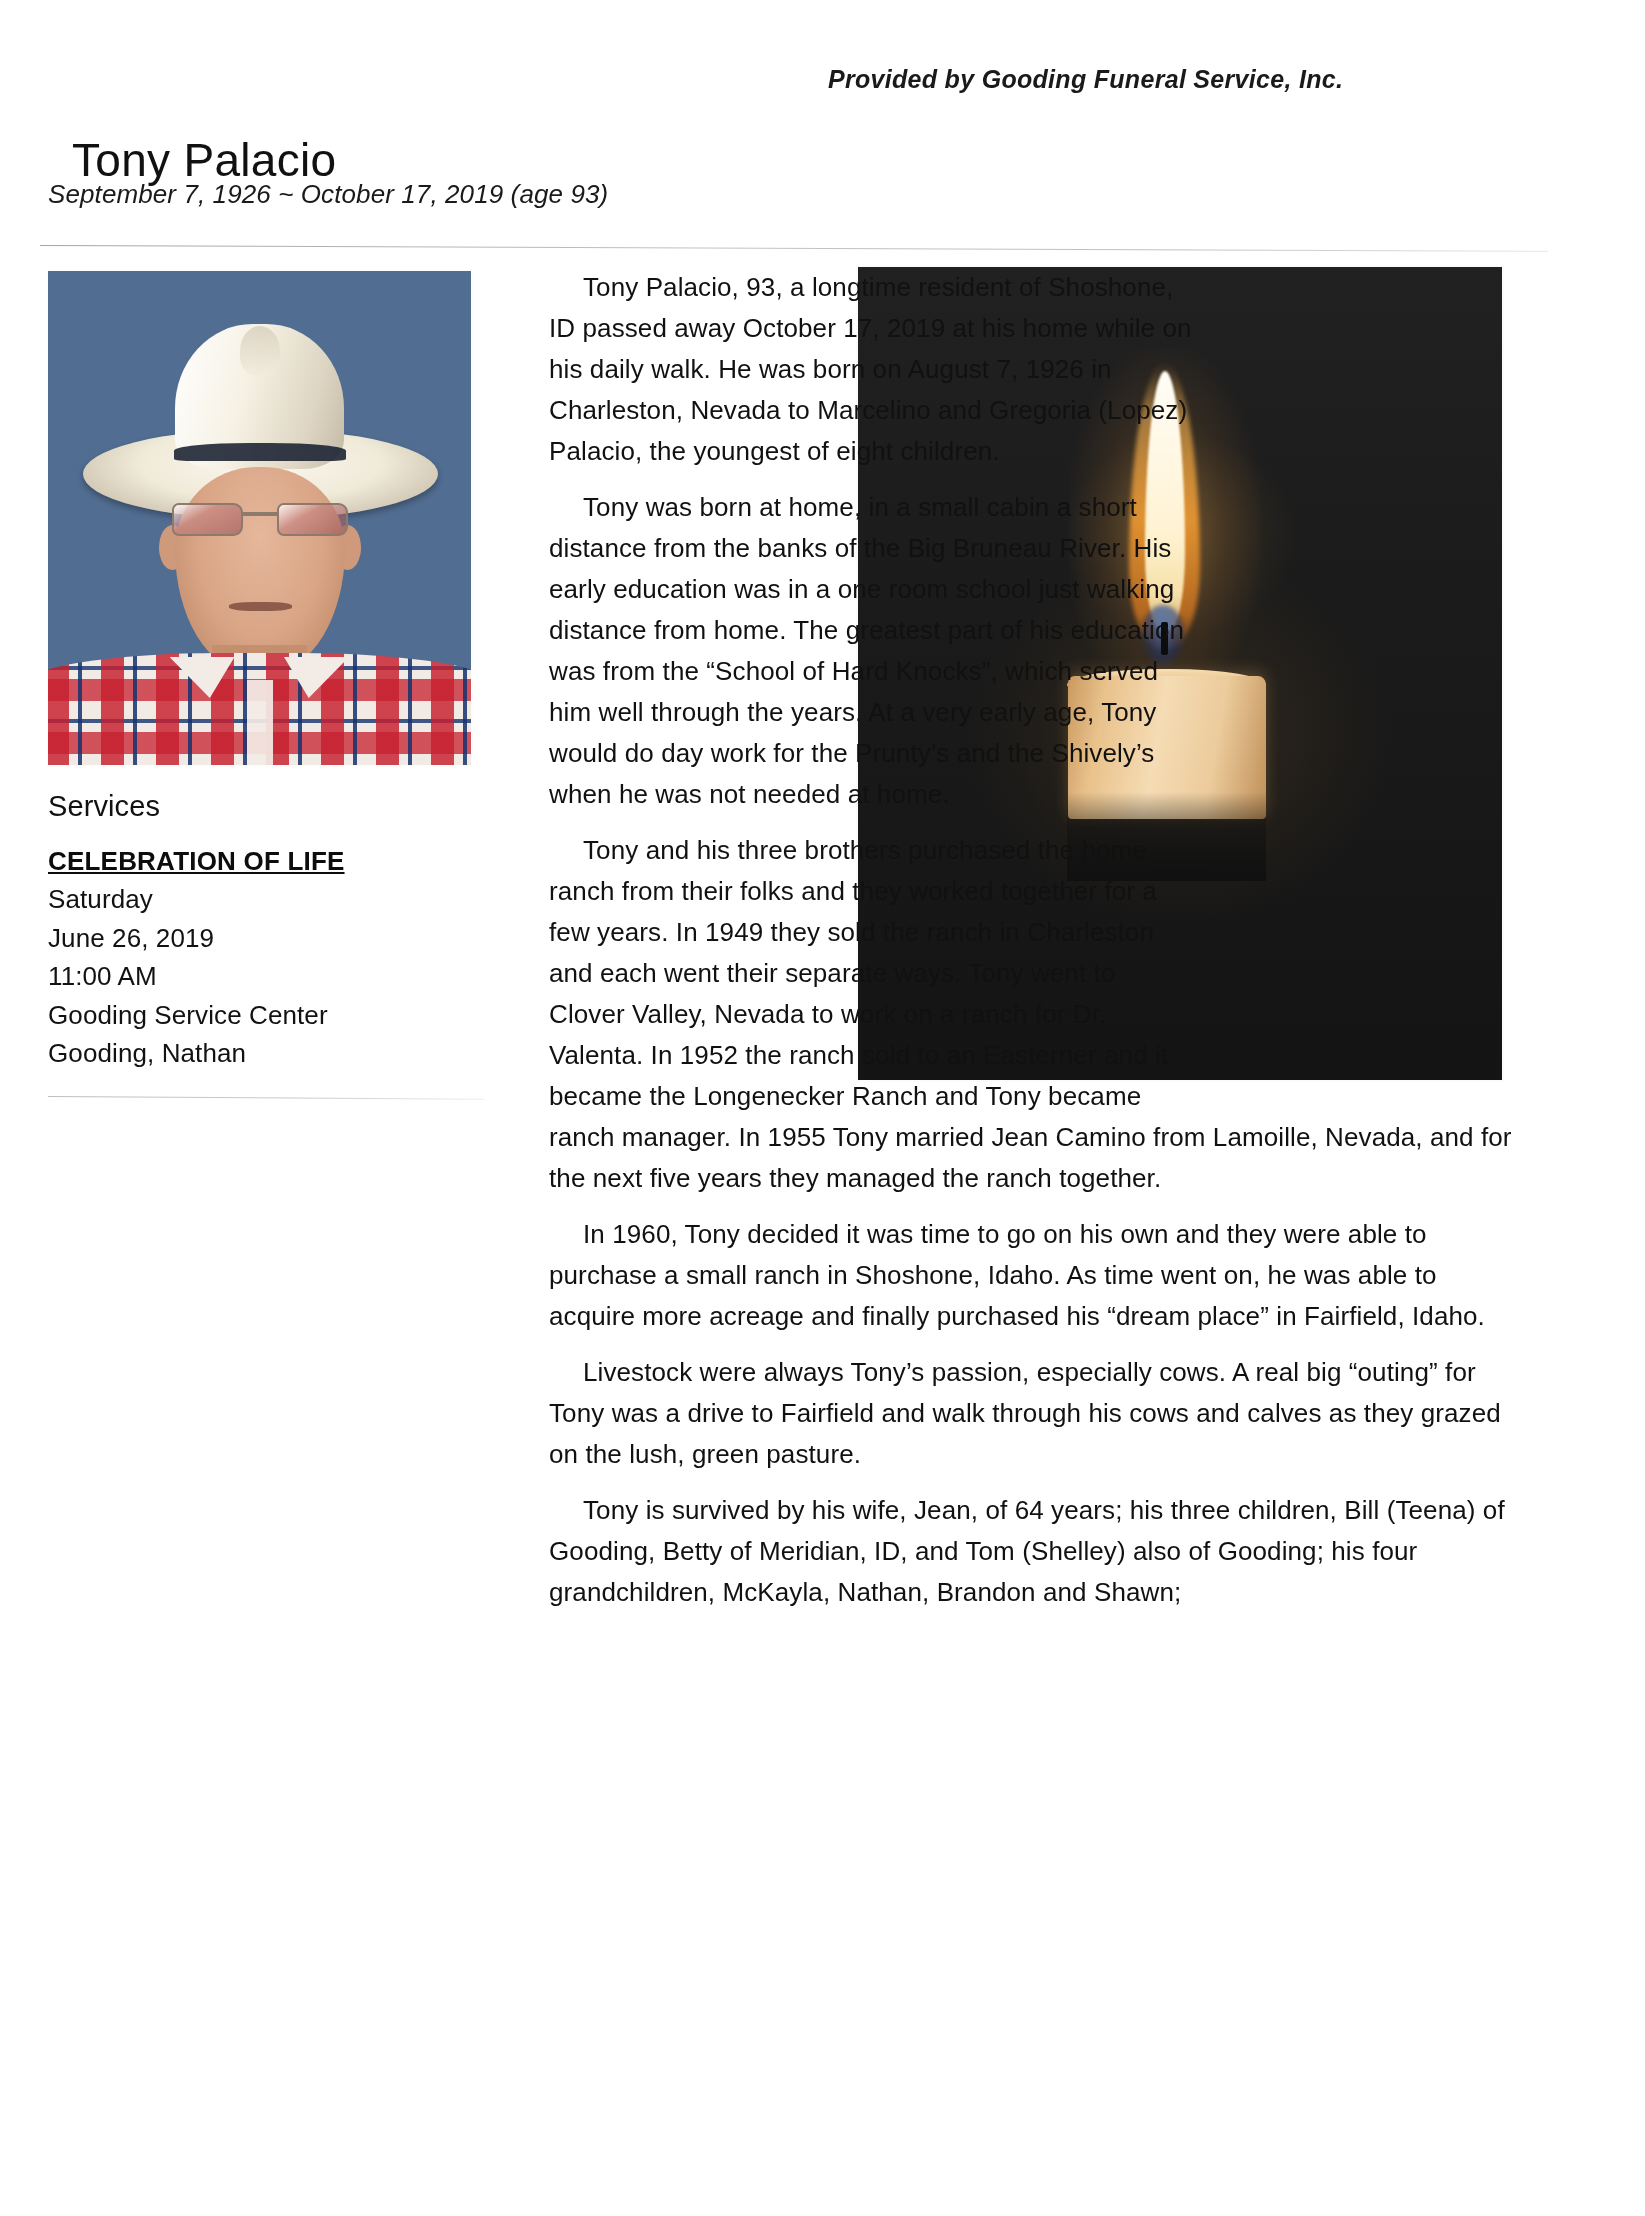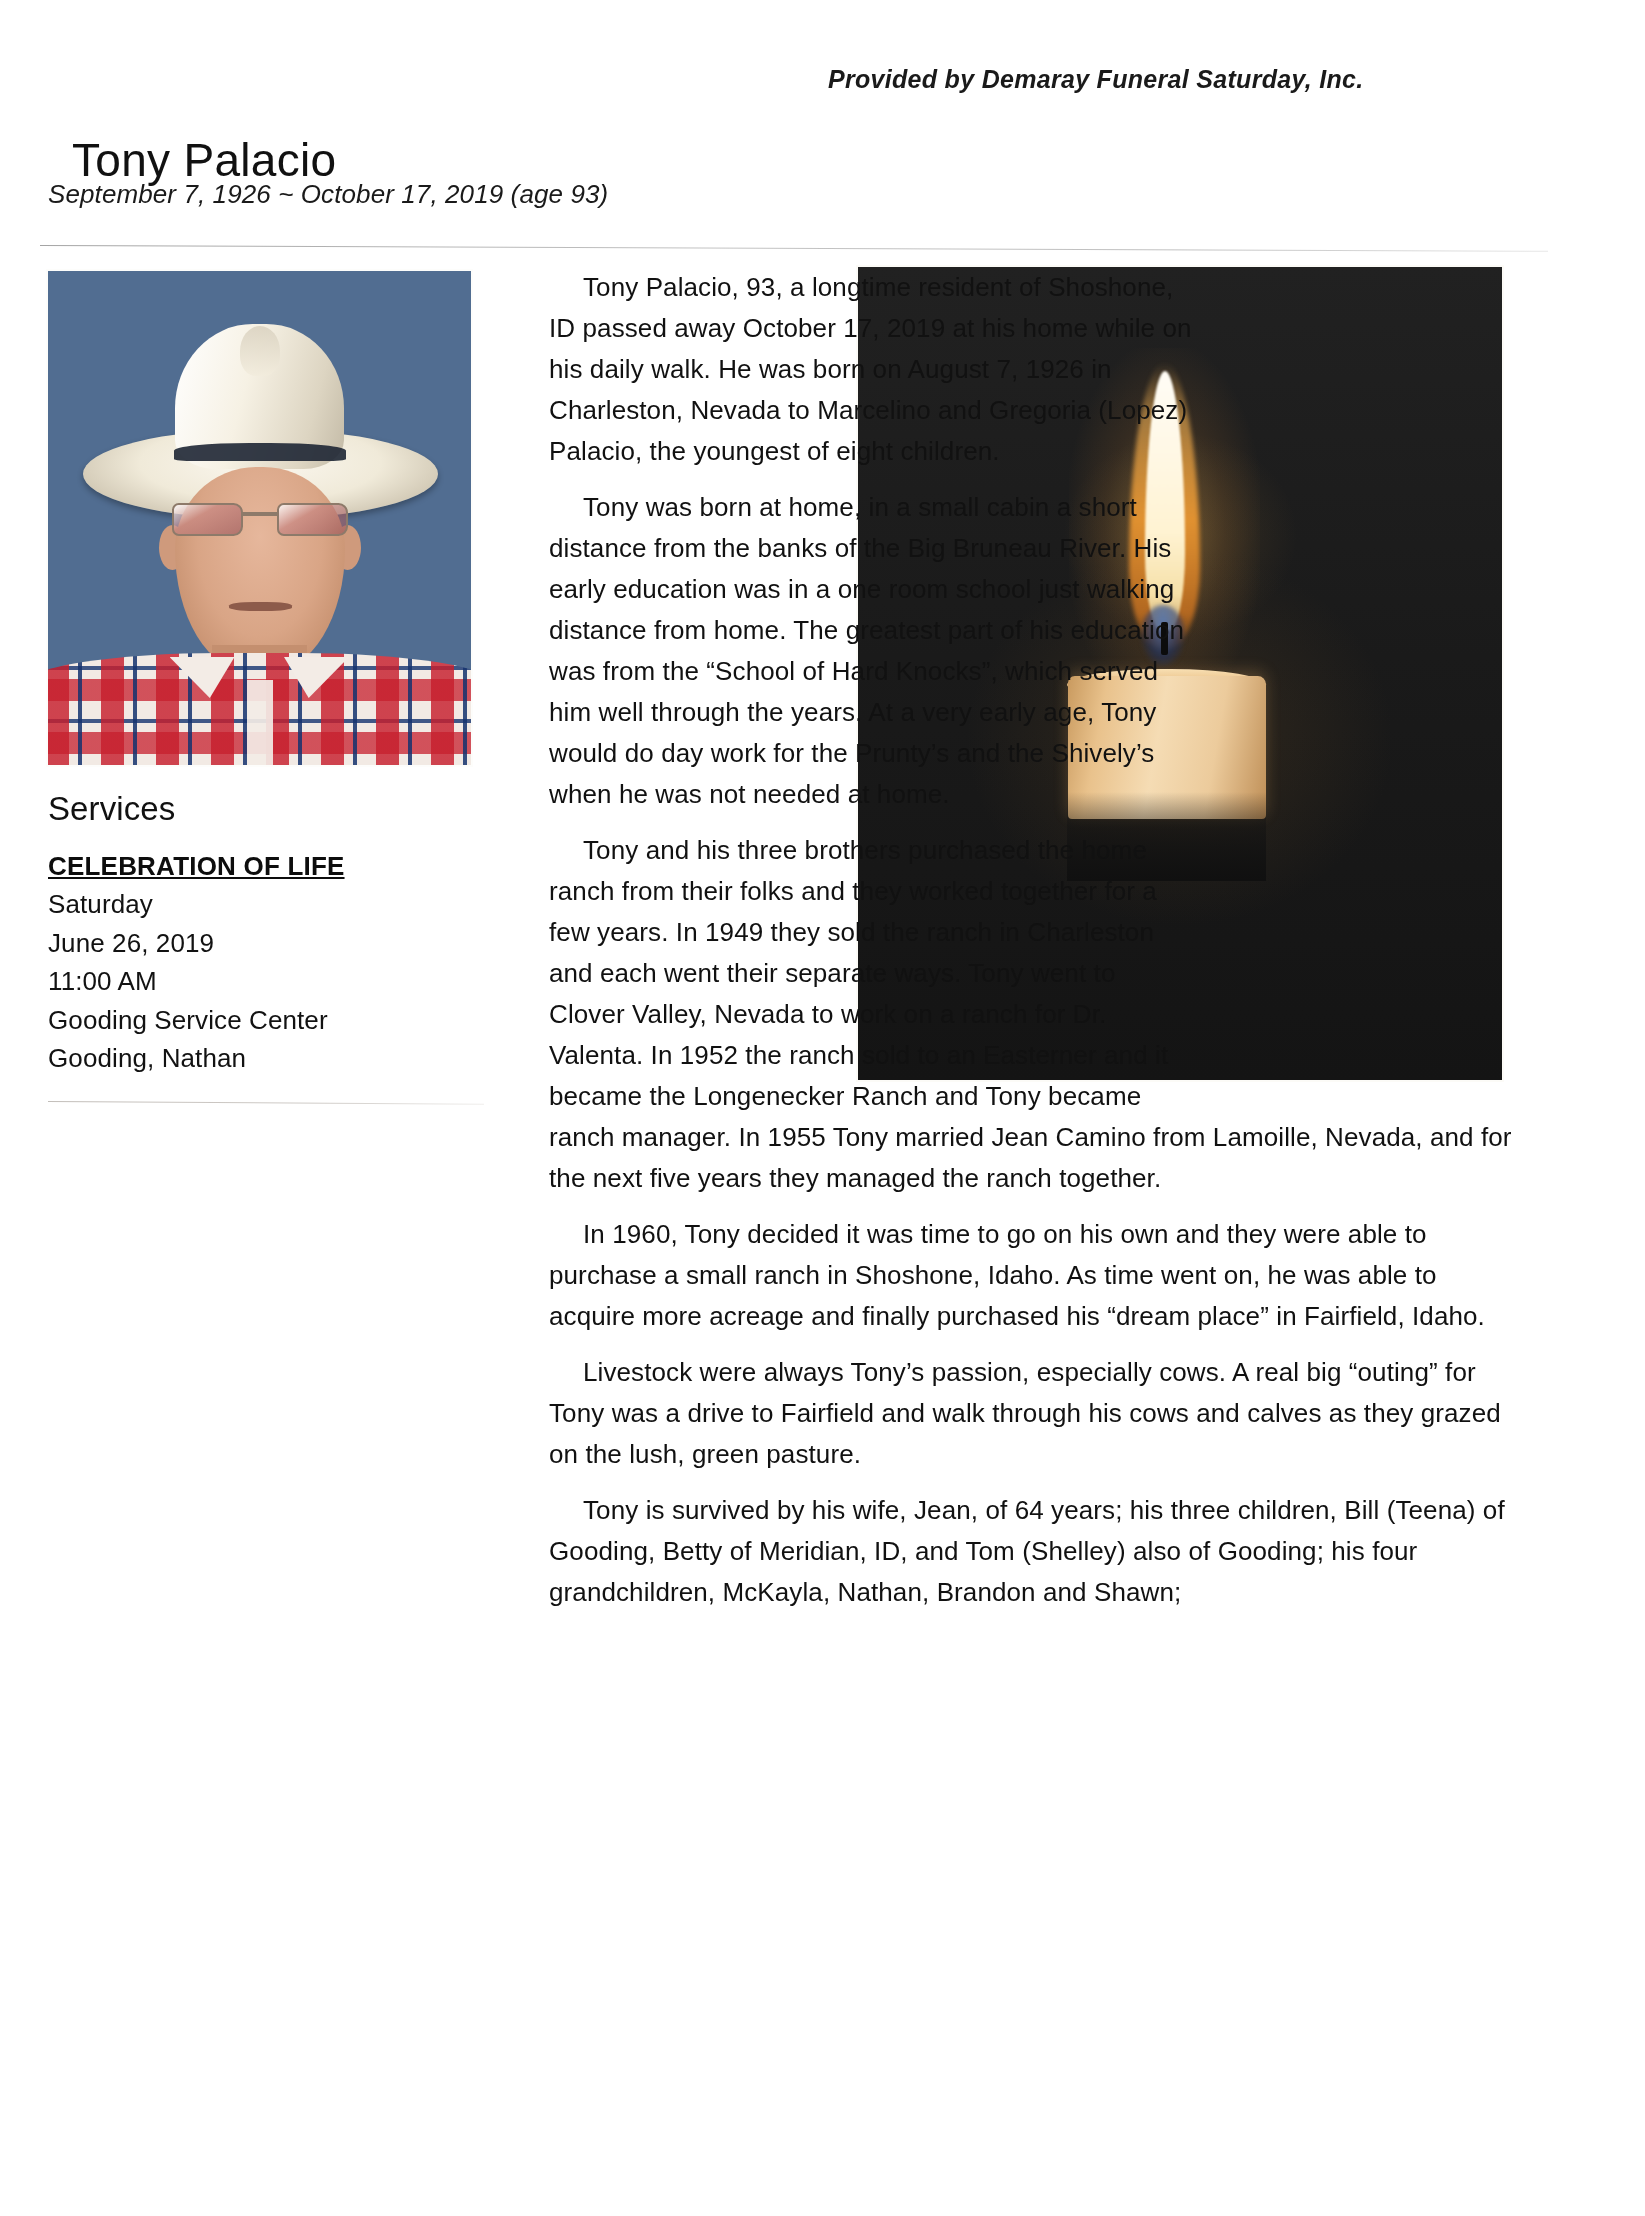--- a/index.html
+++ b/index.html
@@ -243,21 +243,21 @@
     left: 50%;
     top: 409px;
     width: 26px;
     height: 86px;
     margin-left: -13px;
     background: rgba(243,236,230,0.92);
   }
 
   .services-heading {
     margin-top: 24.5px;
-    font-size: 33px;
+    font-size: 29px;
     font-weight: 400;
     color: #111111;
     letter-spacing: 0.1px;
   }
   .service-title {
     margin-top: 23px;
     font-size: 26px;
     font-weight: 700;
     letter-spacing: 0.2px;
     color: #0d0d0d;
@@ -419,21 +419,21 @@
     shape-outside: inset(0);
   }
   .obit-body p {
     margin: 0 0 15px 0;
     text-indent: 34px;
   }
 </style>
 </head>
 <body>
 
-<div class="provider-line">Provided by Demaray Funeral Saturday, Inc.</div>
+<div class="provider-line">Provided by Gooding Funeral Service, Inc.</div>
 <h1 class="deceased-name">Tony Palacio</h1>
 <div class="life-dates">September 7, 1926 ~ October 17, 2019 (age 93)</div>
 <div class="header-rule"></div>
 
 <div class="left-col">
 
   <div class="portrait">
     <div class="backdrop"></div>
     <div class="hat-brim"></div>
     <div class="hat-crown"></div>

